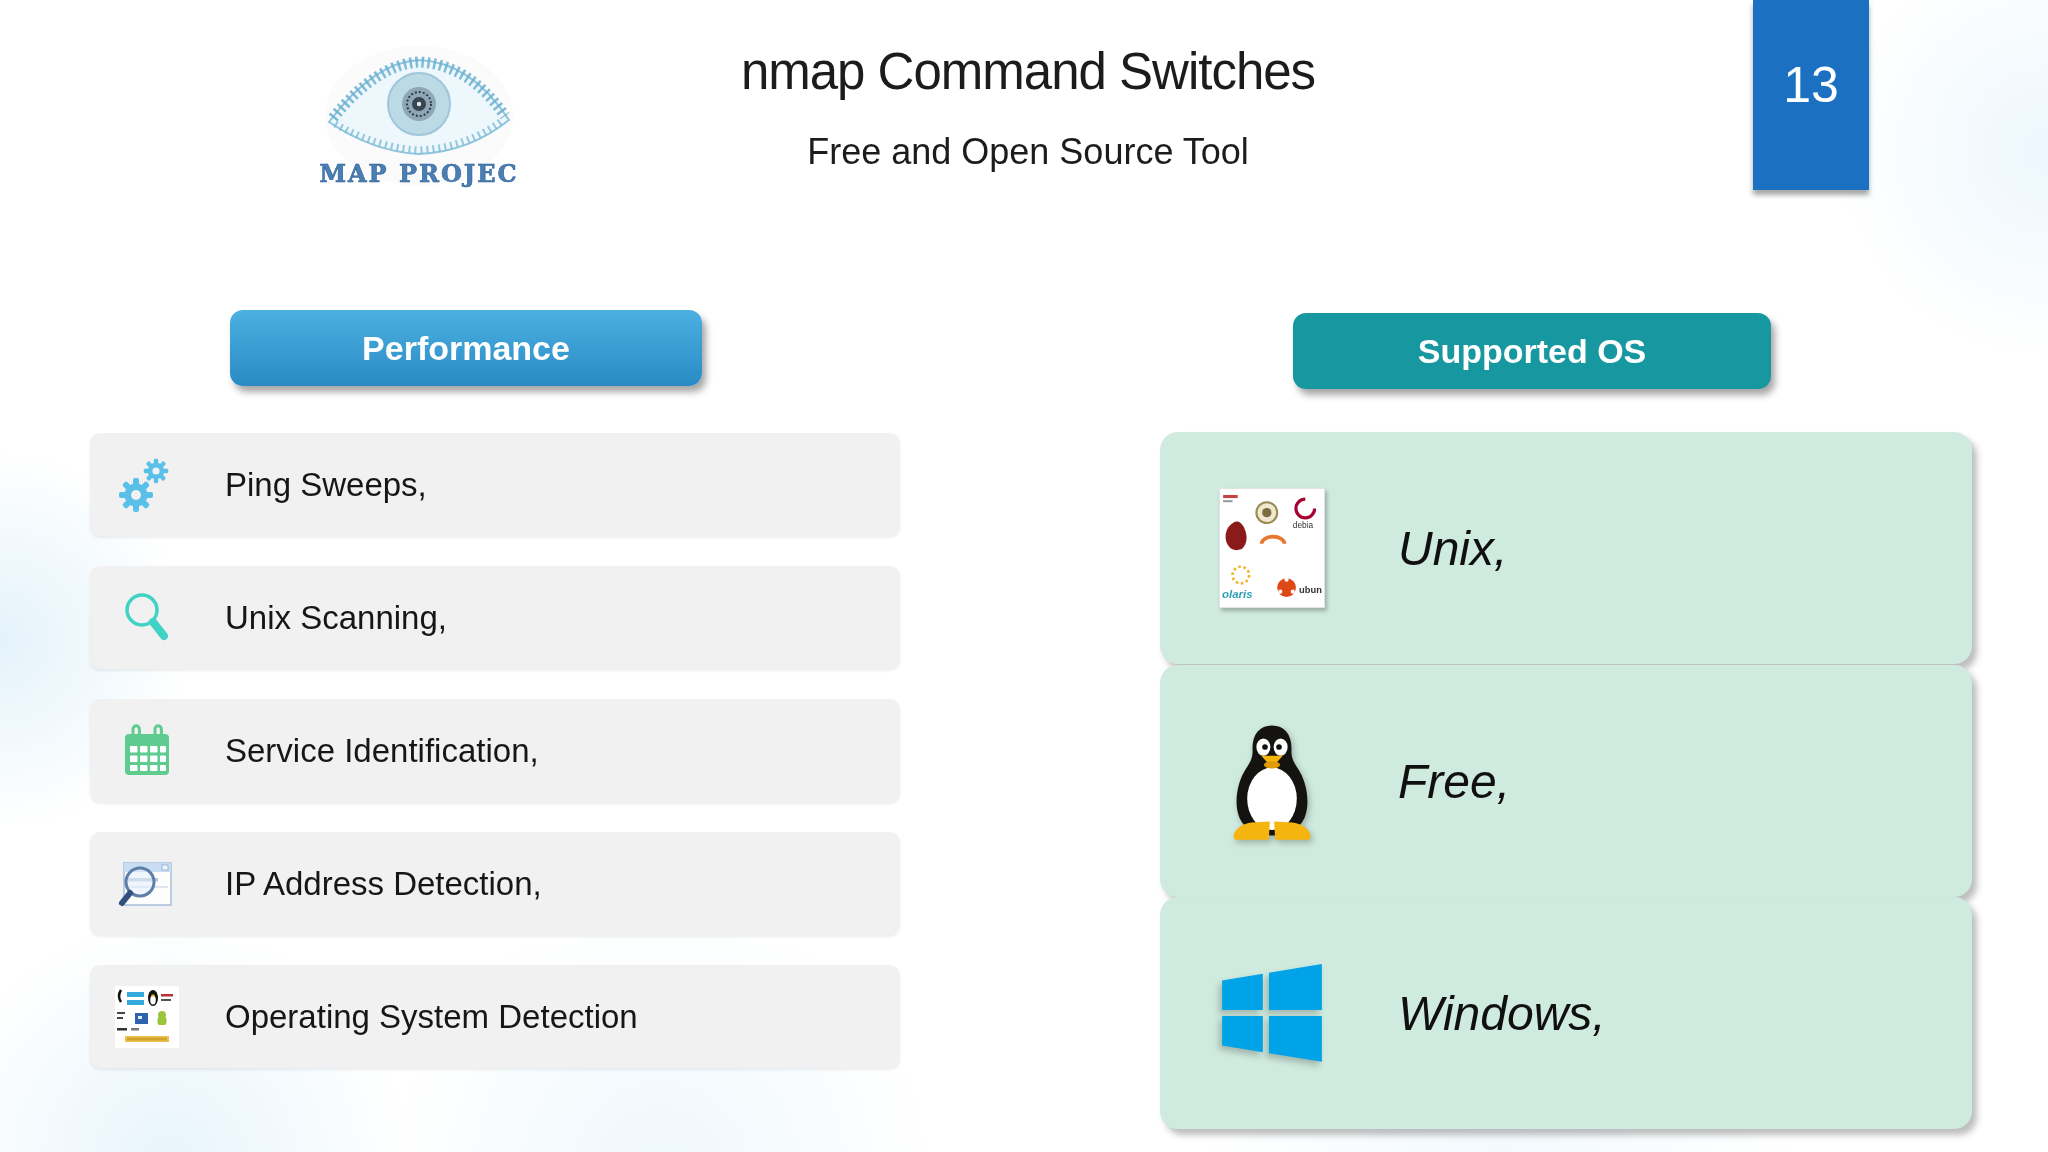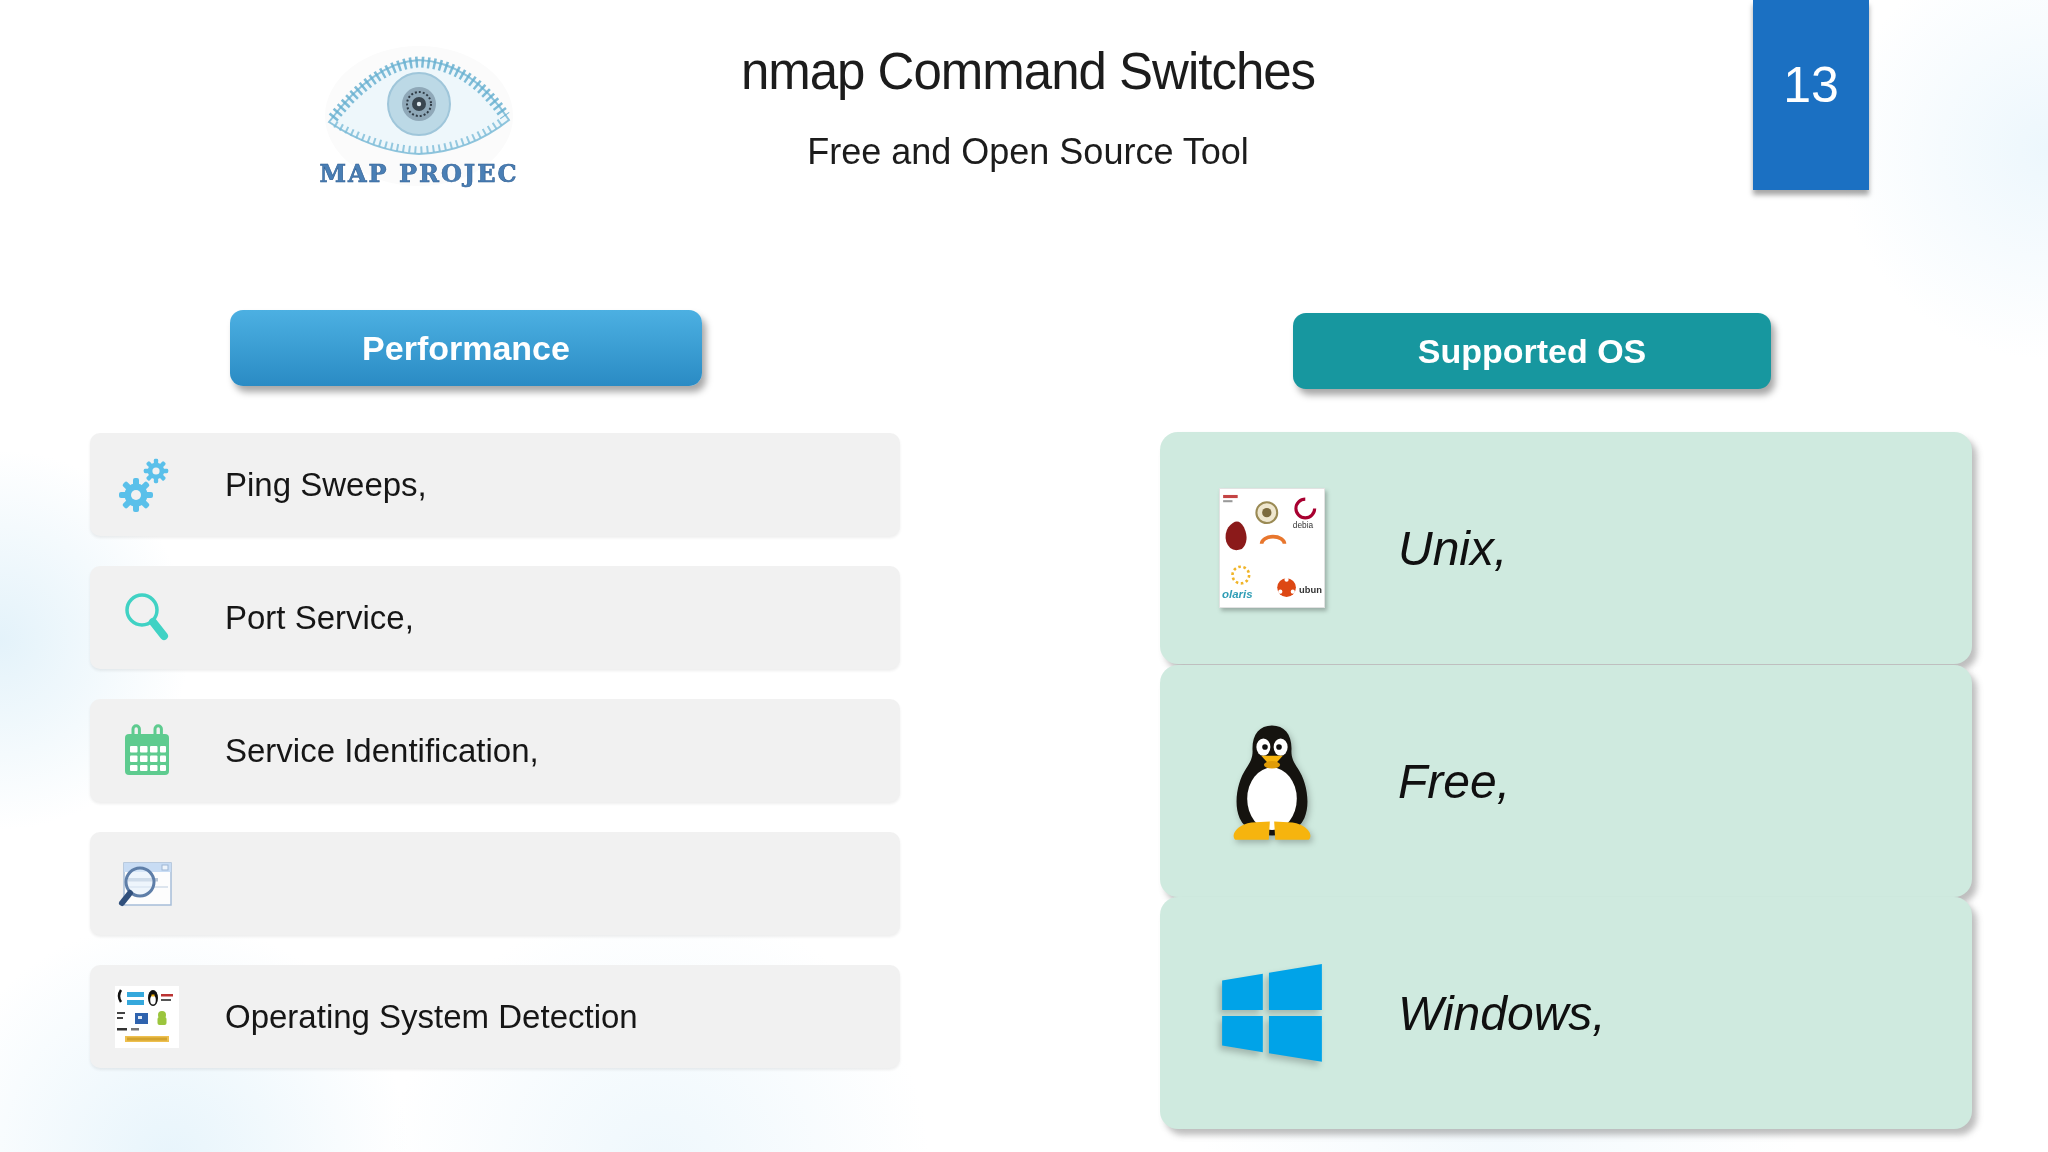--- a/index.html
+++ b/index.html
@@ -139,21 +139,21 @@
     <span class="feature-label">Ping Sweeps,</span>
   </div>
 
   <div class="feature-row" style="top:566px;">
     <span class="feature-icon">
       <svg viewBox="0 0 64 64">
         <circle cx="27" cy="24" r="15" fill="none" stroke="#40d2c4" stroke-width="3.5"></circle>
         <line x1="38" y1="36" x2="49" y2="50" stroke="#40d2c4" stroke-width="8" stroke-linecap="round"></line>
       </svg>
     </span>
-    <span class="feature-label">Port Service,</span>
+    <span class="feature-label">Unix Scanning,</span>
   </div>
 
   <div class="feature-row" style="top:699px;">
     <span class="feature-icon">
       <svg viewBox="0 0 64 64">
         <path d="M18,15 v-5 a3.2,3.2 0 0 1 6.4,0 v5" stroke="#5ecb8f" stroke-width="3" fill="none"></path>
         <path d="M40,15 v-5 a3.2,3.2 0 0 1 6.4,0 v5" stroke="#5ecb8f" stroke-width="3" fill="none"></path>
         <rect x="10" y="15" width="44" height="41" rx="4" fill="#5ecb8f"></rect>
         <g fill="#ffffff">
           <rect x="15" y="27" width="7.5" height="6.5" rx="1"></rect>
@@ -179,20 +179,21 @@
       <svg viewBox="0 0 64 64">
         <rect x="9" y="11" width="47" height="42" fill="#fdfdfd" stroke="#a6bdd8" stroke-width="1.5"></rect>
         <rect x="9" y="11" width="47" height="9" fill="#c8dcf4"></rect>
         <rect x="47" y="13" width="6" height="5" fill="#eef4fb" stroke="#9db6d4" stroke-width="1"></rect>
         <rect x="13" y="26" width="30" height="3.5" fill="#b9c6d6"></rect>
         <rect x="13" y="34" width="40" height="2" fill="#dde5ee"></rect>
         <circle cx="25" cy="30" r="14" fill="rgba(225,238,252,0.55)" stroke="#5e7ea8" stroke-width="3"></circle>
         <line x1="15" y1="41" x2="7" y2="51" stroke="#31507c" stroke-width="6" stroke-linecap="round"></line>
       </svg>
     </span>
+    <span class="feature-label">IP Address Detection,</span>
   </div>
 
   <div class="feature-row" style="top:965px;">
     <span class="feature-icon">
       <svg viewBox="0 0 64 62">
         <rect width="64" height="62" fill="#ffffff"></rect>
         <path d="M6,4 q-4,6 0,12" stroke="#111" stroke-width="2.5" fill="none"></path>
         <rect x="12" y="6" width="17" height="5" fill="#35a8dc"></rect>
         <rect x="12" y="14" width="17" height="5" fill="#35a8dc"></rect>
         <ellipse cx="38" cy="12" rx="5" ry="8" fill="#111"></ellipse>

